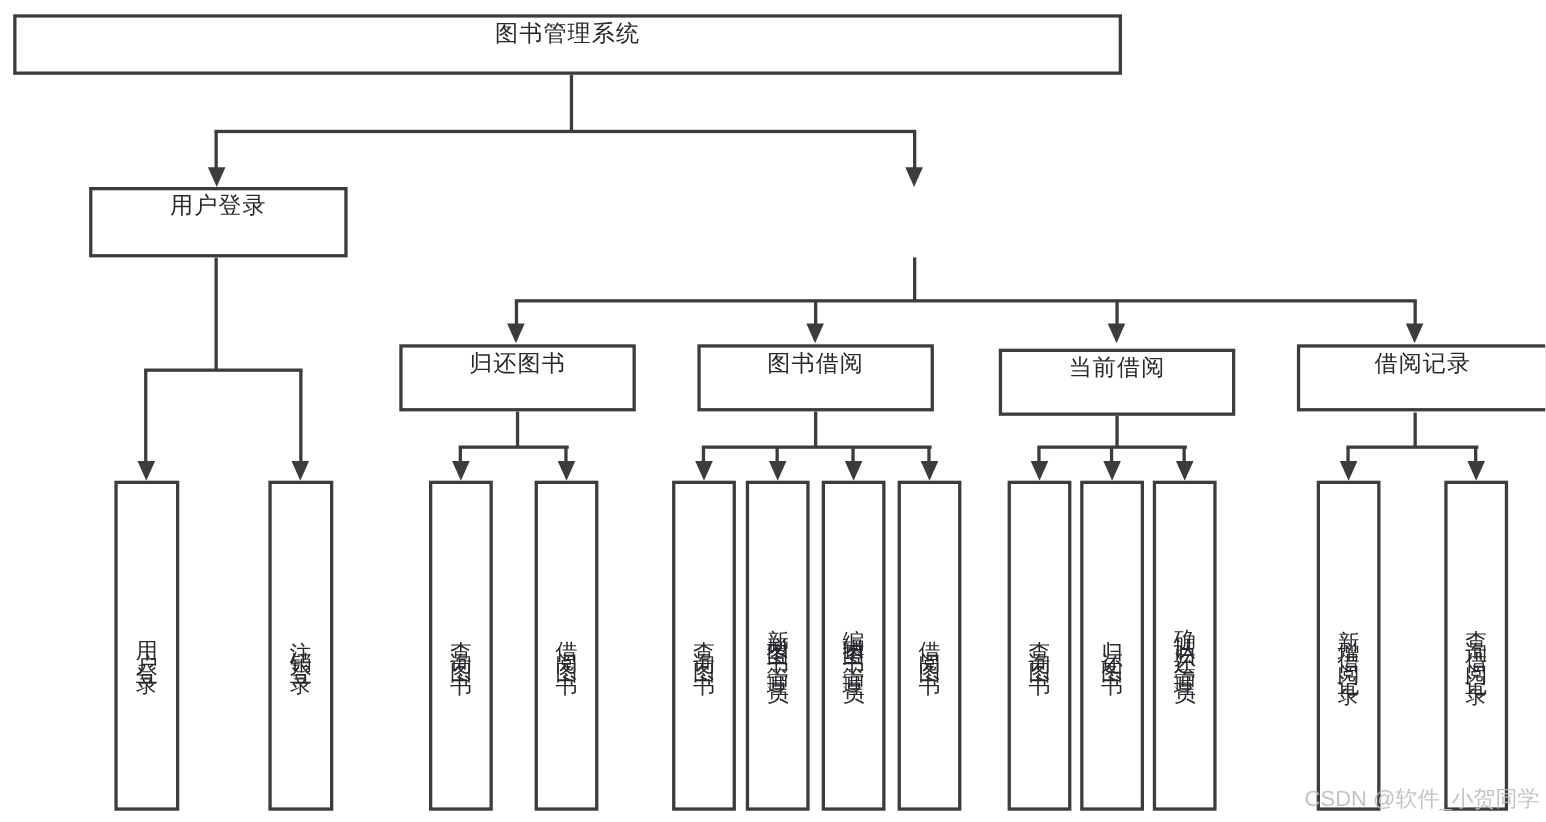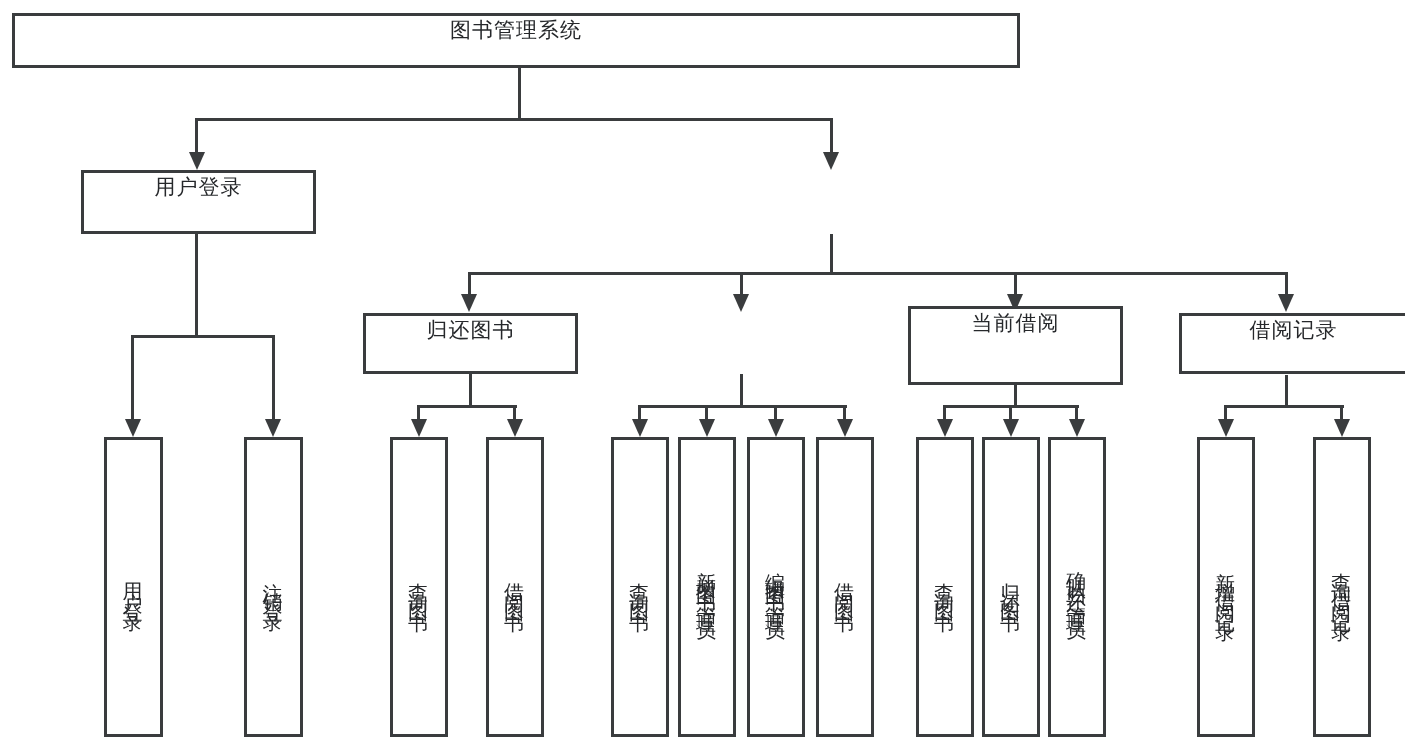--- a/index.html
+++ b/index.html
@@ -133,21 +133,24 @@
     <span>图书管理系统</span>
   </div>
 
   <div class="hbox" style="left:81px;top:170px;width:235px;height:64px">
     <span>用户登录</span>
   </div>
 
   <div class="hbox" style="left:363px;top:313px;width:215px;height:61px">
     <span>归还图书</span>
   </div>
-  <div class="hbox" style="left:908px;top:306px;width:215px;height:79px">
+  <div class="hbox" style="left:634px;top:313px;width:215px;height:61px">
+    <span>图书借阅</span>
+  </div>
+  <div class="hbox" style="left:908px;top:317px;width:215px;height:61px">
     <span>当前借阅</span>
   </div>
   <div class="hbox" style="left:1179px;top:313px;width:229px;height:61px">
     <span>借阅记录</span>
   </div>
 
   <div class="vbox" style="left:104px;top:437px;width:59px;height:300px">
     <span class="vtext">用户登录</span>
   </div>
   <div class="vbox" style="left:244px;top:437px;width:59px;height:300px">
@@ -184,14 +187,15 @@
     <span class="vtext" style="letter-spacing: 7px;">确认归还（管理员）</span>
   </div>
 
   <div class="vbox" style="left:1197px;top:437px;width:58px;height:300px">
     <span class="vtext">新增借阅记录</span>
   </div>
   <div class="vbox" style="left:1313px;top:437px;width:58px;height:300px">
     <span class="vtext">查询借阅记录</span>
   </div>
 
+  <div class="watermark">CSDN @软件_小贺同学</div>
 
 </div>
 
 </body></html>

